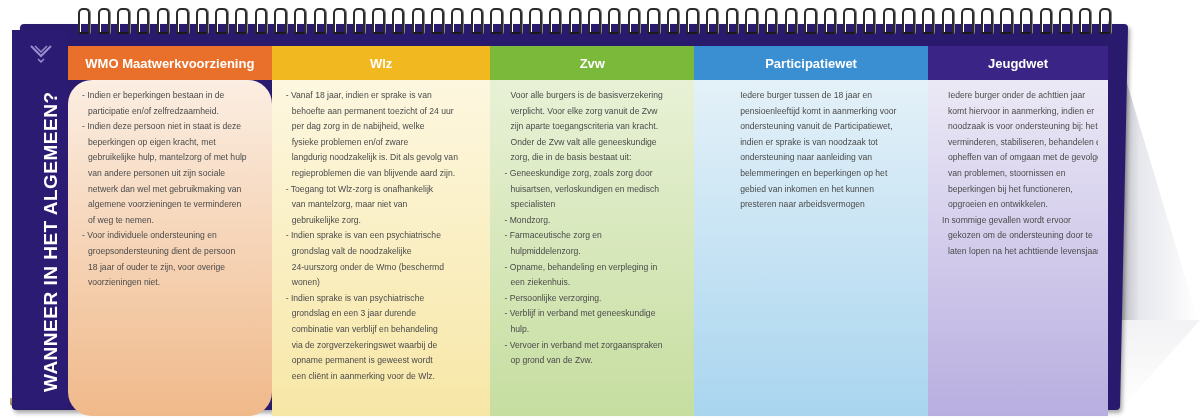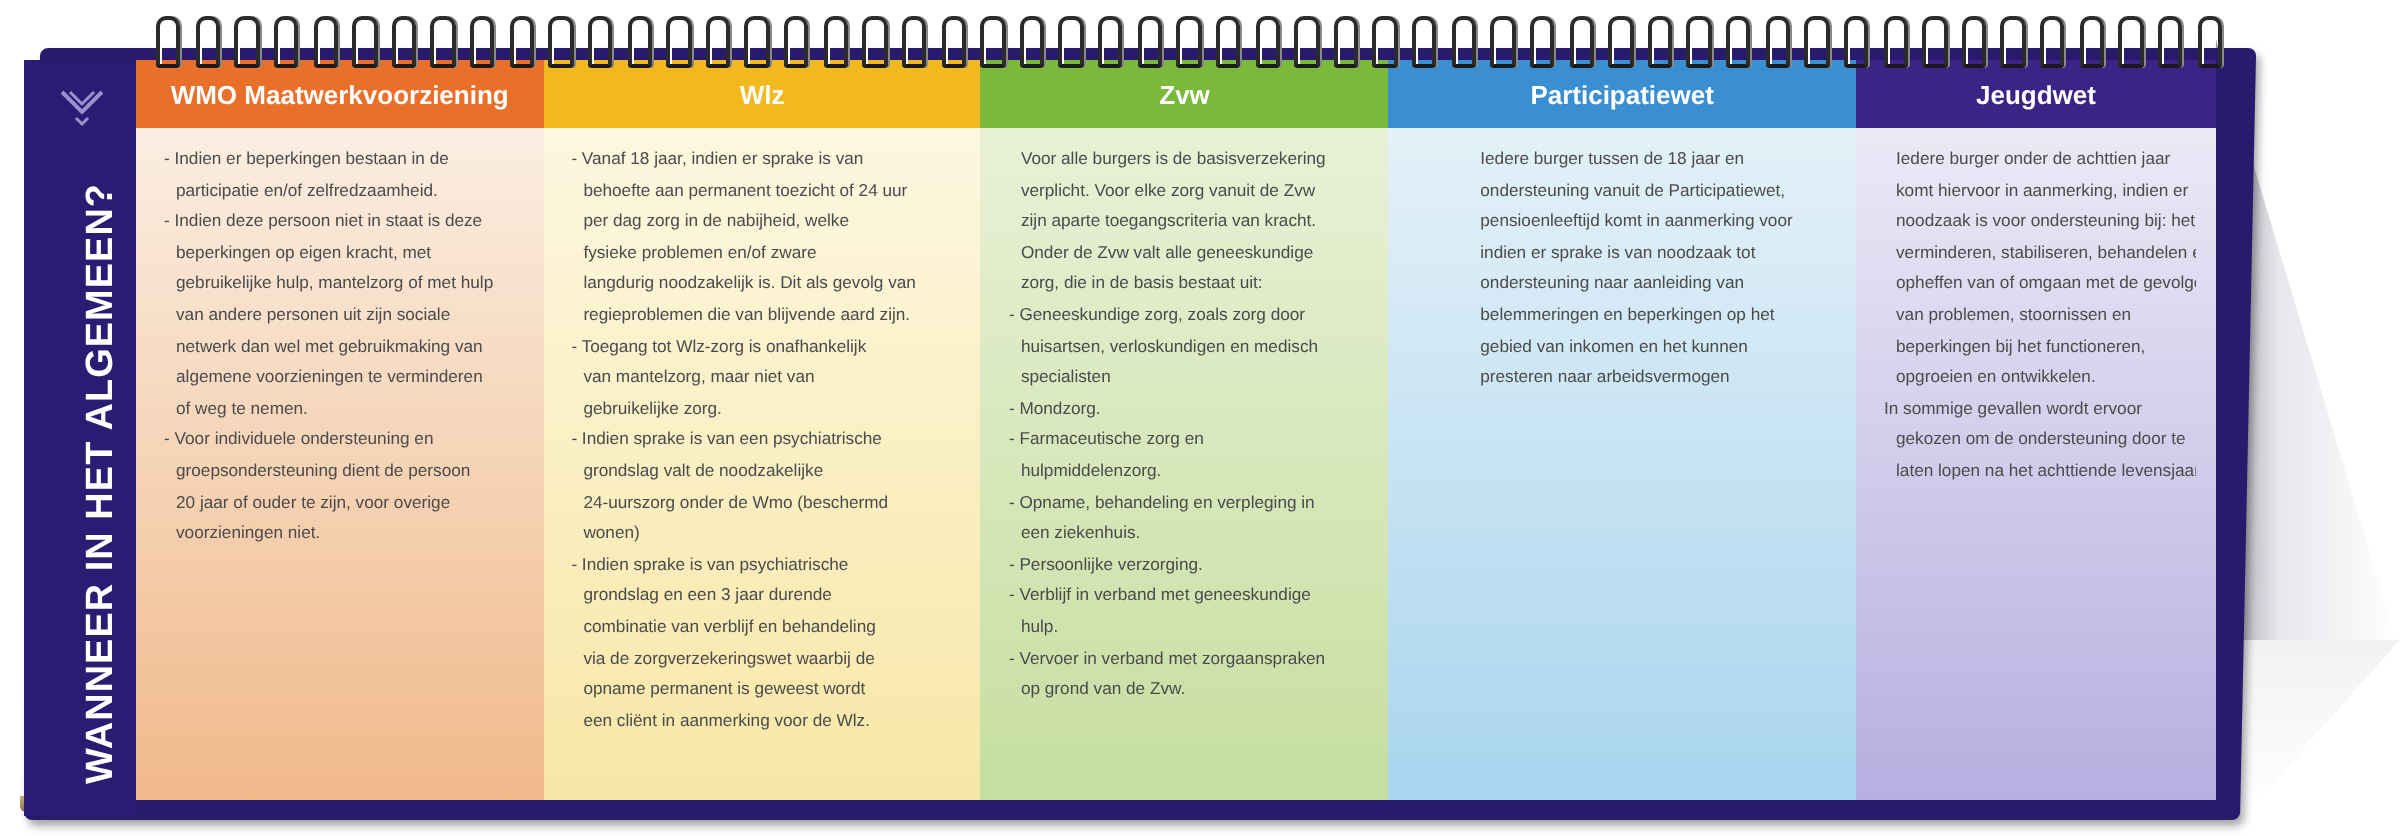--- a/index.html
+++ b/index.html
@@ -48,21 +48,21 @@
     color: #9a8fd0; font-size: 22px; line-height: 26px; text-align: center;
   }
   .side-title {
     position: absolute; left: 40px; top: 392px;
     transform: rotate(-90deg); transform-origin: left top;
     color: #ffffff; font-weight: bold; font-size: 19px; letter-spacing: 0.5px;
     white-space: nowrap; width: 310px;
   }
 
   .columns {
-    position: absolute; left: 68px; top: 30px; width: 1040px; height: 370px;
+    position: absolute; left: 68px; top: 46px; width: 1040px; height: 370px;
     display: flex;
   }
   .col { position: relative; height: 100%; }
   .col-header {
     height: 34px; display: flex; align-items: center; justify-content: center;
     color: #ffffff; font-weight: bold; font-size: 13px;
   }
   .col-body {
     height: calc(100% - 34px);
     padding: 8px 10px 0 14px;
@@ -101,33 +101,33 @@
     <path d="M3 6 L13 16 L23 6" fill="none" stroke="#9a8fd0" stroke-width="2"></path>
     <path d="M7 6 L13 12 L19 6" fill="none" stroke="#9a8fd0" stroke-width="1.5"></path>
     <path d="M10 19 L13 22 L16 19" fill="none" stroke="#9a8fd0" stroke-width="1.5"></path>
   </svg>
 </div>
 <div class="side-title">WANNEER IN HET ALGEMEEN?</div>
 
 <div class="columns">
   <div class="col" id="col-0" style="width:216px">
     <div class="col-header" style="background: rgb(232, 112, 42);">WMO Maatwerkvoorziening</div>
-    <div class="col-body" style="background: linear-gradient(rgb(251, 238, 226), rgb(240, 185, 138));">
+    <div class="col-body" style="background: linear-gradient(rgb(251, 238, 226), rgb(240, 185, 138)); border-radius: 24px;">
         <div class="line">- Indien er beperkingen bestaan in de</div>
         <div class="line indent">participatie en/of zelfredzaamheid.</div>
         <div class="line">- Indien deze persoon niet in staat is deze</div>
         <div class="line indent">beperkingen op eigen kracht, met</div>
         <div class="line indent">gebruikelijke hulp, mantelzorg of met hulp</div>
         <div class="line indent">van andere personen uit zijn sociale</div>
         <div class="line indent">netwerk dan wel met gebruikmaking van</div>
         <div class="line indent">algemene voorzieningen te verminderen</div>
         <div class="line indent">of weg te nemen.</div>
         <div class="line">- Voor individuele ondersteuning en</div>
         <div class="line indent">groepsondersteuning dient de persoon</div>
-        <div class="line indent">20 jaar of ouder te zijn, voor overige</div>
+        <div class="line indent">18 jaar of ouder te zijn, voor overige</div>
         <div class="line indent">voorzieningen niet.</div>
       </div>
   </div>
   <div class="col" id="col-1" style="width:232px">
     <div class="col-header" style="background: rgb(242, 184, 32);">Wlz</div>
     <div class="col-body" style="background: linear-gradient(rgb(253, 247, 224), rgb(247, 231, 166));">
         <div class="line">- Vanaf 18 jaar, indien er sprake is van</div>
         <div class="line indent">behoefte aan permanent toezicht of 24 uur</div>
         <div class="line indent">per dag zorg in de nabijheid, welke</div>
         <div class="line indent">fysieke problemen en/of zware</div>
@@ -168,22 +168,22 @@
         <div class="line">- Verblijf in verband met geneeskundige</div>
         <div class="line indent">hulp.</div>
         <div class="line">- Vervoer in verband met zorgaanspraken</div>
         <div class="line indent">op grond van de Zvw.</div>
       </div>
   </div>
   <div class="col" id="col-3" style="width:248px">
     <div class="col-header" style="background: rgb(58, 143, 210);">Participatiewet</div>
     <div class="col-body" style="background: linear-gradient(rgb(228, 241, 248), rgb(169, 213, 239)); padding-left: 40px;">
         <div class="line indent">Iedere burger tussen de 18 jaar en</div>
+        <div class="line indent">pensioenleeftijd komt in aanmerking voor</div>
         <div class="line indent">ondersteuning vanuit de Participatiewet,</div>
-        <div class="line indent">pensioenleeftijd komt in aanmerking voor</div>
         <div class="line indent">indien er sprake is van noodzaak tot</div>
         <div class="line indent">ondersteuning naar aanleiding van</div>
         <div class="line indent">belemmeringen en beperkingen op het</div>
         <div class="line indent">gebied van inkomen en het kunnen</div>
         <div class="line indent">presteren naar arbeidsvermogen</div>
       </div>
   </div>
   <div class="col" id="col-4" style="width:180px">
     <div class="col-header" style="background: rgb(58, 36, 134);">Jeugdwet</div>
     <div class="col-body" style="background: linear-gradient(rgb(236, 233, 246), rgb(184, 174, 224));">

